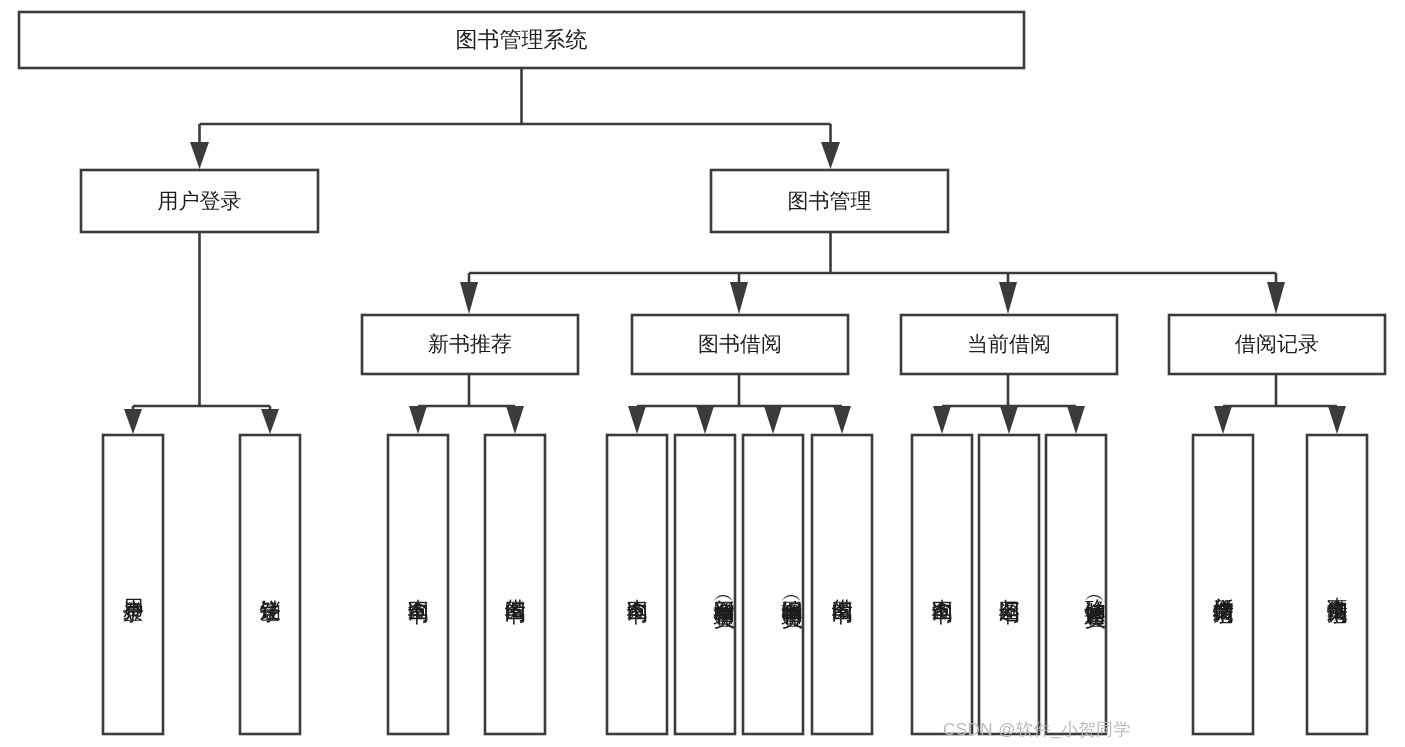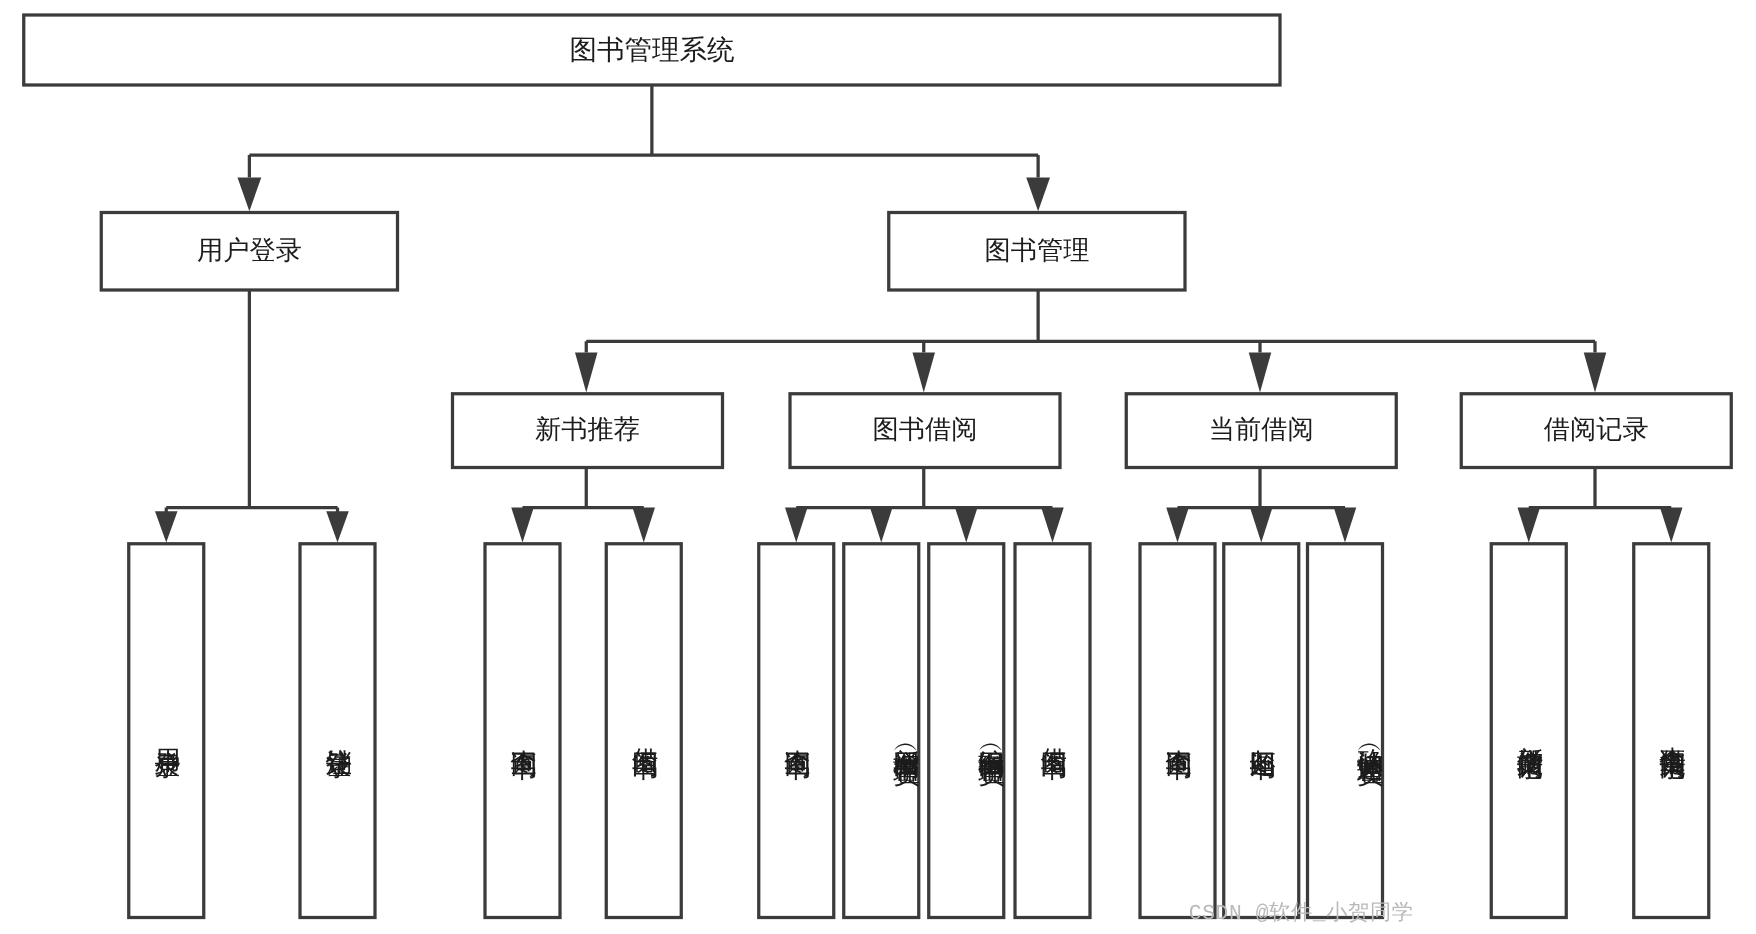--- a/index.html
+++ b/index.html
@@ -68,21 +68,21 @@
     white-space: nowrap;
     display: flex;
     align-items: center;
     justify-content: center;
     pointer-events: none;
   }
   #watermark {
     position: absolute;
     right: 8px;
     bottom: 6px;
-    font-family: Liberation Mono, monospace;
+    font-family: Liberation Sans, sans-serif;
     font-size: 17px;
     color: #b9b9b9;
     white-space: nowrap;
     letter-spacing: 0.5px;
   }
 </style>
 </head>
 <body>
 
 <div id="diagram-root">

